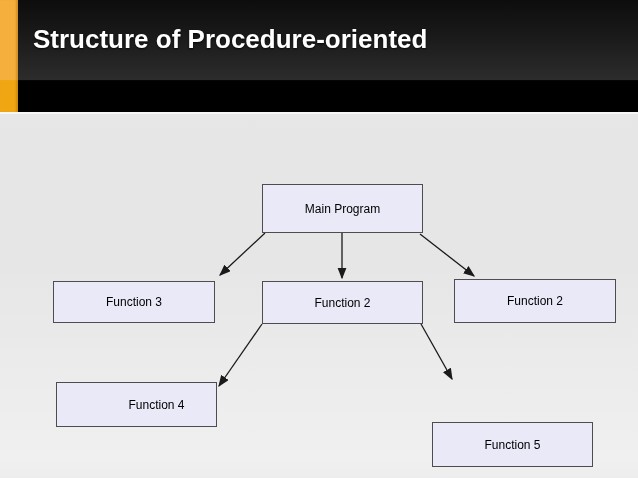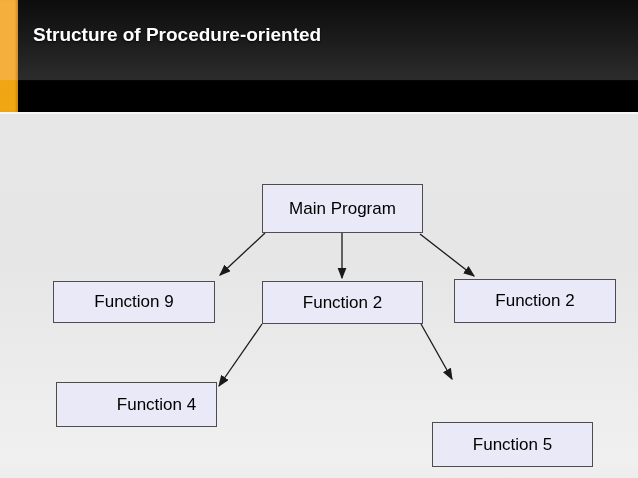--- a/index.html
+++ b/index.html
@@ -42,21 +42,21 @@
       var(--accent-orange, #F0A512) 100%);
     box-shadow: inset -3px 0 2px -1px rgba(150, 90, 0, 0.35);
     border-bottom: 2px solid #f7f7f7;
     box-sizing: border-box;
   }
   .title {
     position: absolute;
     left: 33px;
     top: 24px;
     margin: 0;
-    font-size: 19px;
+    font-size: 26px;
     font-weight: bold;
     letter-spacing: 0px;
     color: var(--title-color, #FFFFFF);
     text-shadow: 0 1px 2px rgba(0,0,0,0.8);
     white-space: nowrap;
   }
   
   .canvas {
     position: absolute;
     inset: 0;
@@ -77,21 +77,21 @@
   .node {
     position: absolute;
     box-sizing: border-box;
     background: var(--node-fill, #E9E9F8);
     border: 1.5px solid var(--node-border, #4D4D4F);
     display: flex;
     align-items: center;
     justify-content: center;
   }
   .node span {
-    font-size: 17px;
+    font-size: 12px;
     color: #000;
     white-space: nowrap;
   }
 </style>
 </head>
 <body>
 
 <div class="slide">
   <div class="header">
     <div class="header-bg"></div>
@@ -110,21 +110,21 @@
         <line x1="342" y1="233" x2="342" y2="278" marker-end="url(#arrowhead)"></line>
         <line x1="420" y1="234" x2="474" y2="276" marker-end="url(#arrowhead)"></line>
         <line x1="262" y1="324" x2="219" y2="386" marker-end="url(#arrowhead)"></line>
         <line x1="421" y1="324" x2="452" y2="379" marker-end="url(#arrowhead)"></line>
       </svg>
     <div id="nodes">
         <div class="node" style="left: 262px; top: 184px; width: 161px; height: 49px;">
           <span>Main Program</span>
         </div>
         <div class="node" style="left: 53px; top: 281px; width: 162px; height: 42px;">
-          <span>Function 9</span>
+          <span>Function 3</span>
         </div>
         <div class="node" style="left: 262px; top: 281px; width: 161px; height: 43px;">
           <span>Function 2</span>
         </div>
         <div class="node" style="left: 454px; top: 279px; width: 162px; height: 44px;">
           <span>Function 2</span>
         </div>
         <div class="node" style="left: 56px; top: 382px; width: 161px; height: 45px; padding-left: 40px;">
           <span>Function 4</span>
         </div>

